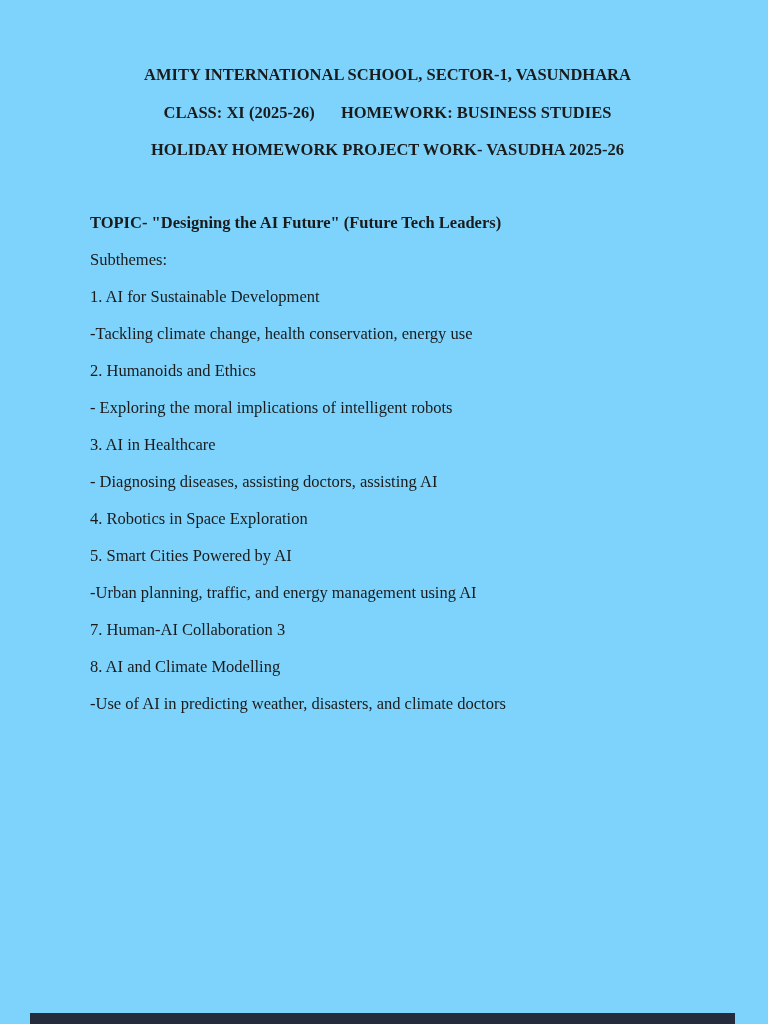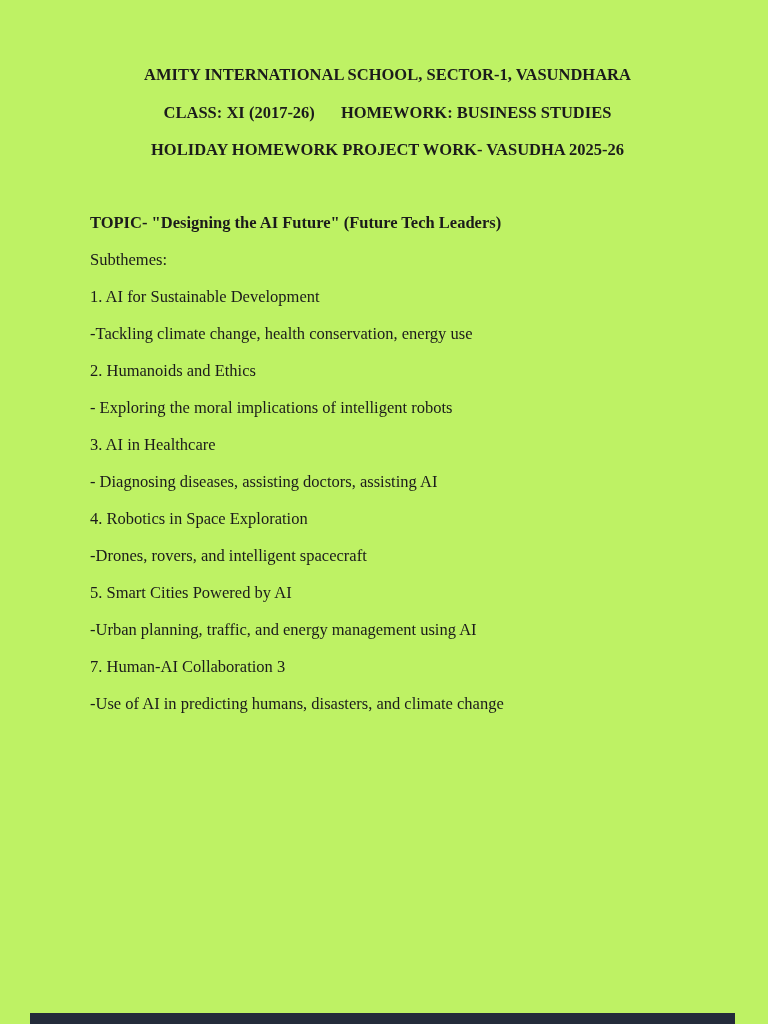--- a/index.html
+++ b/index.html
@@ -4,21 +4,21 @@
 <style>
   html, body {
     margin: 0;
     padding: 0;
     background: #ffffff;
   }
   .page {
     position: relative;
     width: 768px;
     height: 1024px;
-    background: #bef264;
+    background: #7dd3fc;
     overflow: hidden;
     font-family: "Liberation Serif", "DejaVu Serif", serif;
     color: #1b1b1b;
   }
   .content {
     padding: 56px 83px 0 90px;
   }
   .doc-header {
     text-align: center;
     font-weight: bold;
@@ -53,21 +53,21 @@
   }
 </style>
 </head>
 <body>
 
 <div class="page">
   <div class="content">
 
     <div class="doc-header">
       <div class="hline">AMITY INTERNATIONAL SCHOOL, SECTOR-1, VASUNDHARA</div>
-      <div class="hline"><span>CLASS: XI (2017-26)</span><span class="subject-gap"></span><span>HOMEWORK: BUSINESS STUDIES</span></div>
+      <div class="hline"><span>CLASS: XI (2025-26)</span><span class="subject-gap"></span><span>HOMEWORK: BUSINESS STUDIES</span></div>
       <div class="hline">HOLIDAY HOMEWORK PROJECT WORK- VASUDHA 2025-26</div>
     </div>
 
     <div class="body-text">
       <div class="line topic">TOPIC- "Designing the AI Future" (Future Tech Leaders)</div>
       <div class="line">Subthemes:</div>
 
       <div>
         <div class="line">1. AI for Sustainable Development</div>
         <div class="line">-Tackling climate change, health conservation, energy use</div>
@@ -75,30 +75,30 @@
       <div>
         <div class="line">2. Humanoids and Ethics</div>
         <div class="line">- Exploring the moral implications of intelligent robots</div>
       </div>
       <div>
         <div class="line">3. AI in Healthcare</div>
         <div class="line">- Diagnosing diseases, assisting doctors, assisting AI</div>
       </div>
       <div>
         <div class="line">4. Robotics in Space Exploration</div>
-        <div class="line">-Drones, rovers, and intelligent spacecraft</div>
       </div>
       <div>
         <div class="line">5. Smart Cities Powered by AI</div>
         <div class="line">-Urban planning, traffic, and energy management using AI</div>
       </div>
       <div>
         <div class="line">7. Human-AI Collaboration 3</div>
       </div>
       <div>
-        <div class="line">-Use of AI in predicting humans, disasters, and climate change</div>
+        <div class="line">8. AI and Climate Modelling</div>
+        <div class="line">-Use of AI in predicting weather, disasters, and climate doctors</div>
       </div>
     </div>
 
   </div>
 
   <div class="bottom-bar"></div>
 </div>
 
 </body></html>

